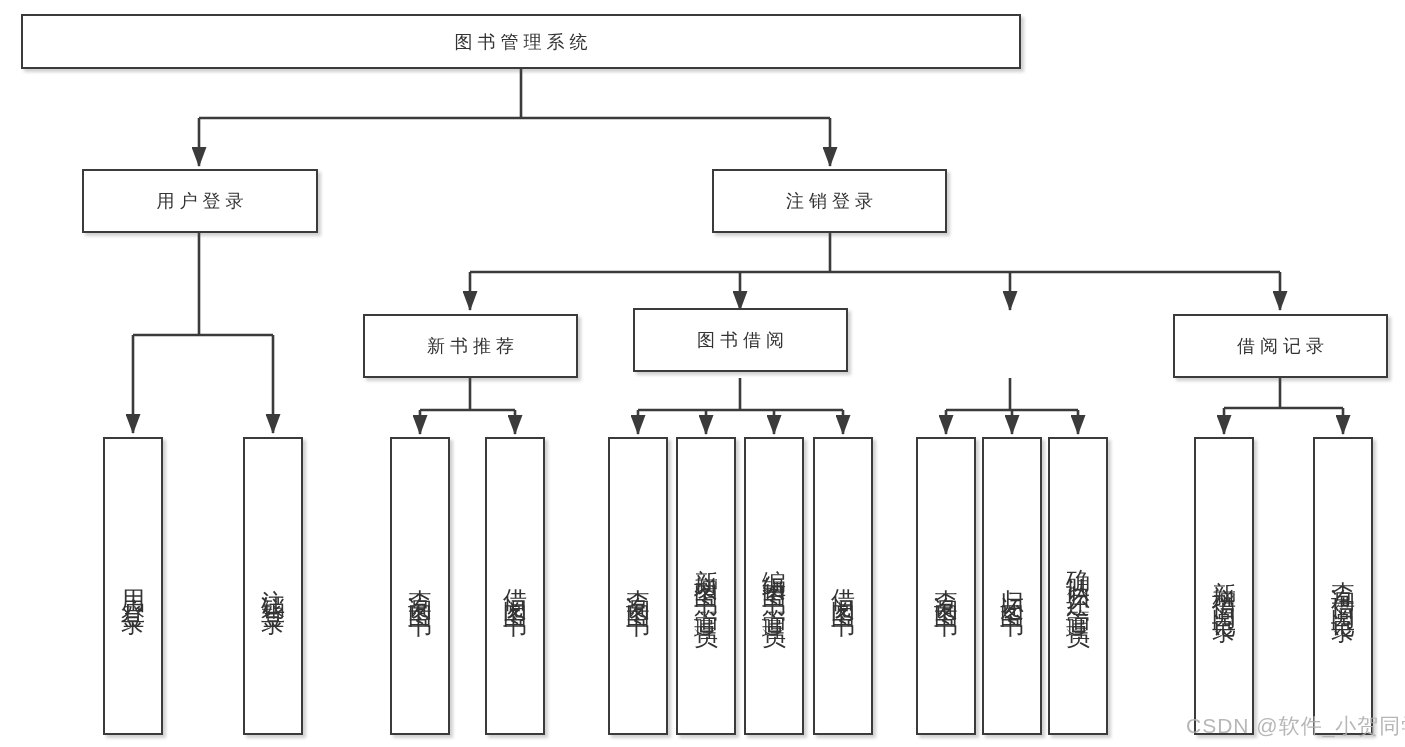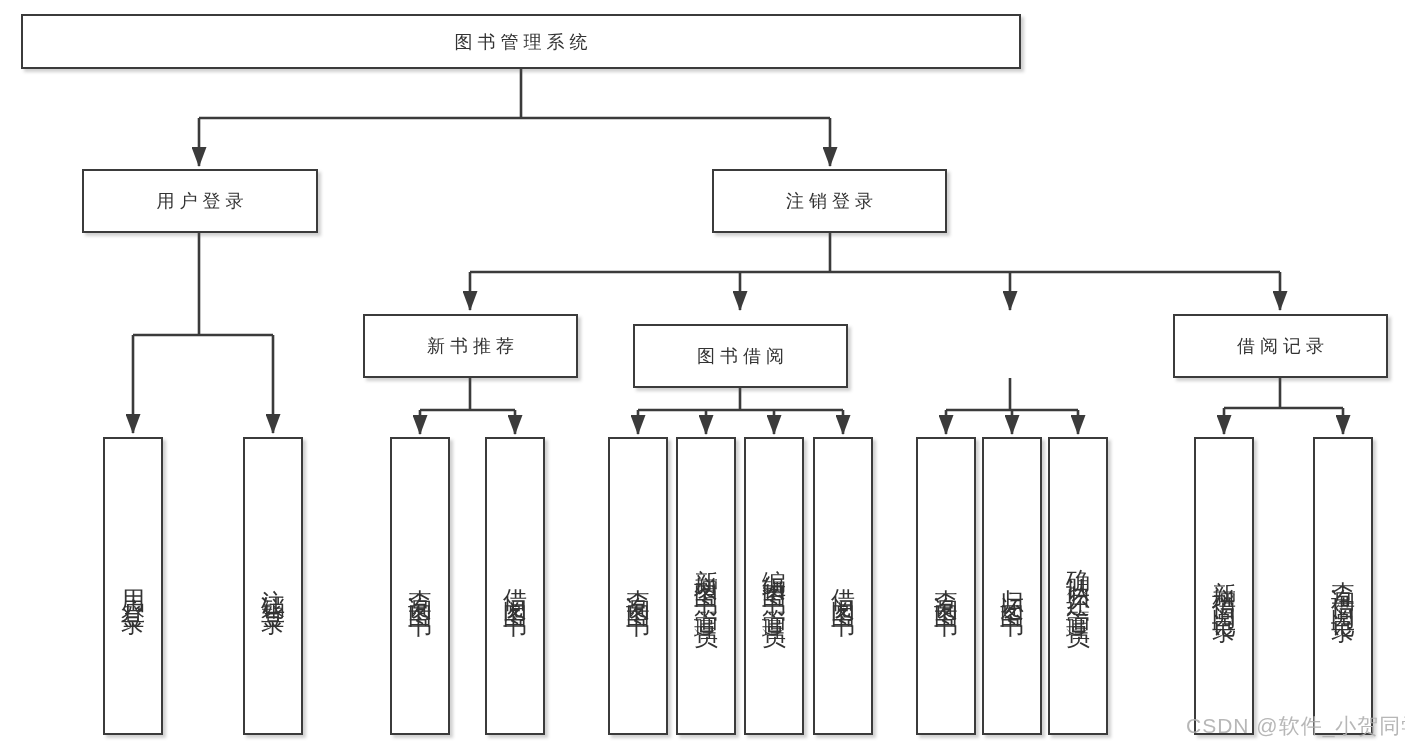--- a/index.html
+++ b/index.html
@@ -38,21 +38,21 @@
     text-orientation: mixed;
     font-size: 24px;
     letter-spacing: 8px;
     white-space: nowrap;
   }
   
   .n-root   { left: 21px;   top: 14px;  width: 1000px; height: 55px; }
   .n-login  { left: 82px;   top: 169px; width: 236px;  height: 64px; }
   .n-mgmt   { left: 712px;  top: 169px; width: 235px;  height: 64px; }
   .n-g0 { left: 363px;  top: 314px; width: 215px; height: 64px; }
-  .n-g1 { left: 633px;  top: 324px; width: 215px; height: 64px; }
+  .n-g1 { left: 633px;  top: 308px; width: 215px; height: 64px; }
   .n-g2 { left: 903px;  top: 314px; width: 215px; height: 64px; }
   .n-g3 { left: 1173px; top: 314px; width: 215px; height: 64px; }
   .leaf { top: 437px; width: 60px; height: 298px; }
   .l-a0 { left: 103px; }  .l-a1 { left: 243px; }
   .l-b0 { left: 390px; }  .l-b1 { left: 485px; }
   .l-c0 { left: 608px; }  .l-c1 { left: 676px; }  .l-c2 { left: 744px; }  .l-c3 { left: 813px; }
   .l-d0 { left: 916px; }  .l-d1 { left: 982px; }  .l-d2 { left: 1048px; }
   .l-e0 { left: 1194px; } .l-e1 { left: 1313px; }
   .watermark {
     position: absolute;

